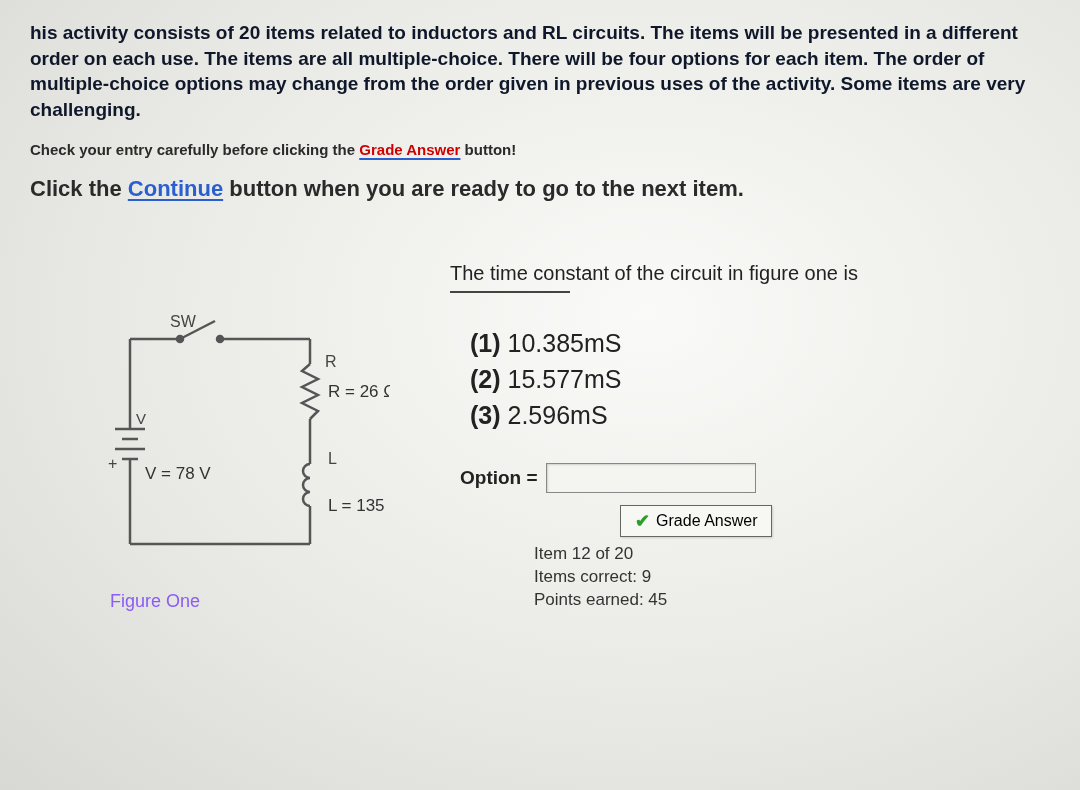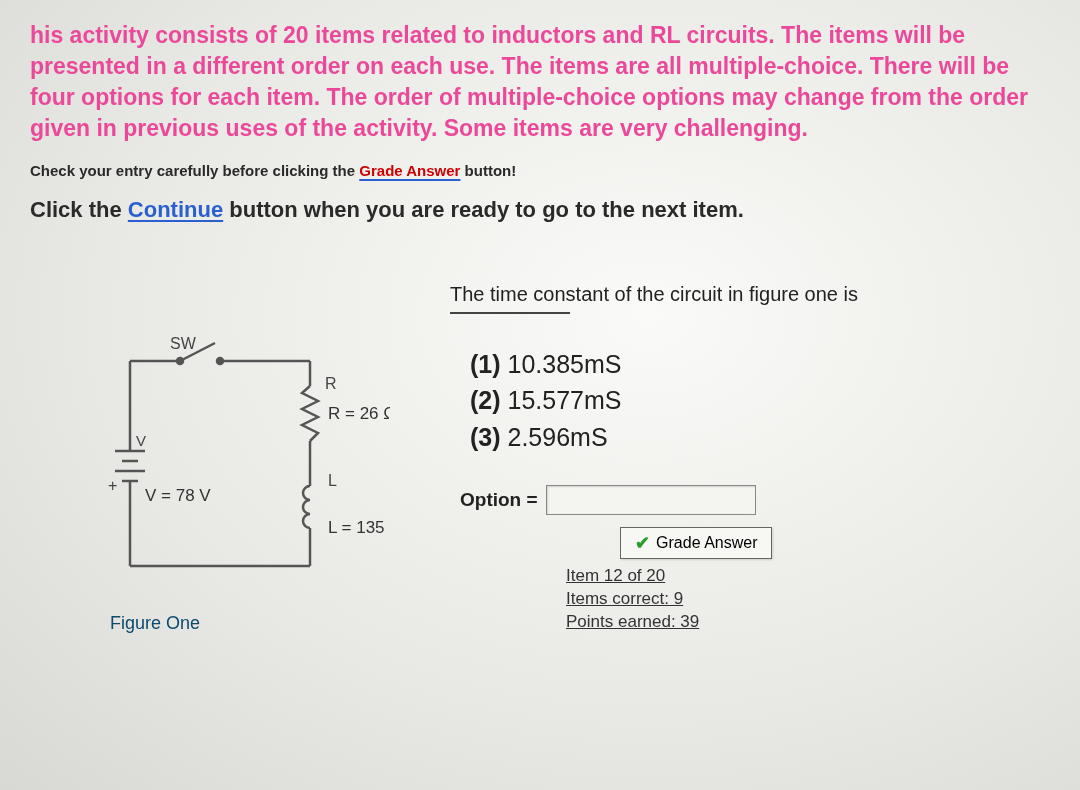--- a/index.html
+++ b/index.html
@@ -7,25 +7,25 @@
     padding: 20px 30px;
     font-family: Arial, Helvetica, sans-serif;
     background: radial-gradient(ellipse at 60% 40%, #fafaf8 0%, #e8e8e4 60%, #d8d8d4 100%);
     color: #222;
     width: 1080px;
     height: 790px;
     box-sizing: border-box;
     overflow: hidden;
   }
   .intro {
-    font-size: 23px;
+    font-size: 19px;
     font-weight: bold;
     line-height: 1.35;
     margin-bottom: 18px;
-    color: #ec4899;
+    color: #0f172a;
   }
   .check-line {
     font-size: 15px;
     font-weight: bold;
     margin-bottom: 18px;
     color: #2a2a2a;
   }
   .click-line {
     font-size: 22px;
     font-weight: bold;
@@ -116,29 +116,28 @@
     font-size: 16px;
     cursor: pointer;
     box-shadow: 1px 1px 2px rgba(0,0,0,0.15);
   }
   .check-icon {
     color: #2a9d2a;
     font-size: 18px;
     font-weight: bold;
   }
   .status-block {
-    margin-left: 116px;
+    margin-left: 84px;
     font-size: 17px;
     line-height: 1.35;
     color: #333;
-    text-decoration: underline;
   }
   .figure-caption {
     font-size: 18px;
-    color: #0c4a6e;
+    color: #8b5cf6;
     margin-top: 12px;
     margin-left: 40px;
   }
   svg {
     display: block;
   }
 </style>
 </head>
 <body>
 
@@ -224,17 +223,17 @@
     <div class="grade-row">
       <button class="grade-btn">
         <span class="check-icon">✔</span>
         <span>Grade Answer</span>
       </button>
     </div>
 
     <div class="status-block">
       <div>Item 12 of 20</div>
       <div>Items correct: 9</div>
-      <div>Points earned: 39</div>
+      <div>Points earned: 45</div>
     </div>
   </div>
 
 </div>
 
 </body></html>

